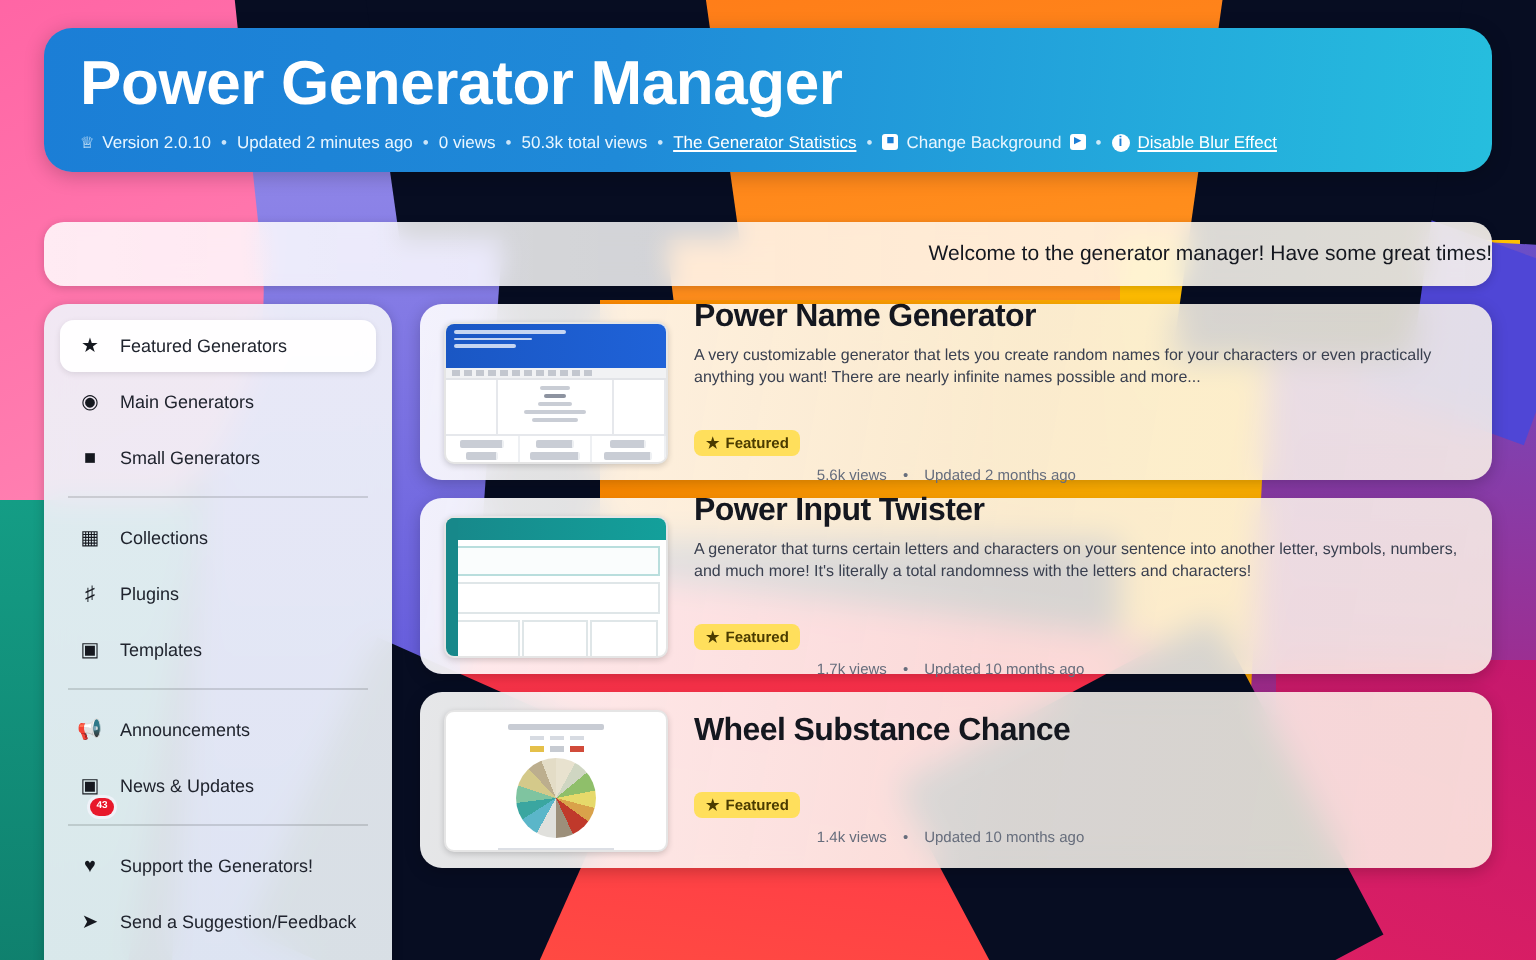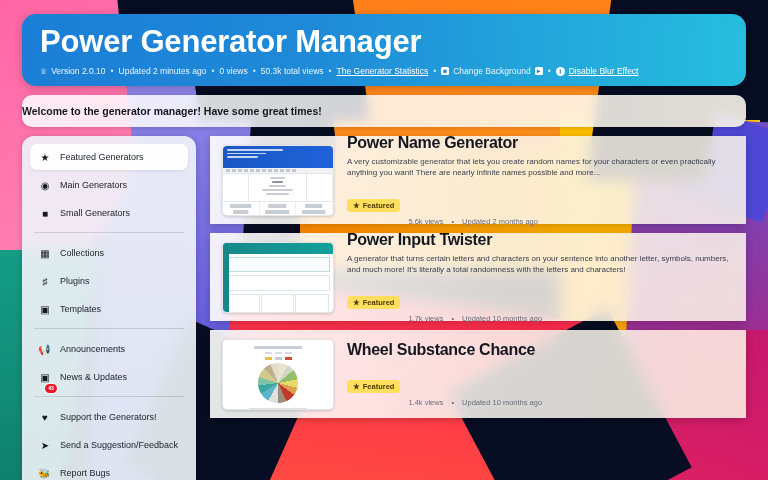--- a/index.html
+++ b/index.html
@@ -104,25 +104,25 @@
     display:inline-block; width:8px; height:8px; background:#fff; color:#1b7ed6;
     border-radius:1.5px; font-size:6.5px; line-height:8px; text-align:center; font-weight:bold;
   }
   .meta .cirico {
     display:inline-block; width:9px; height:9px; background:#fff; color:#1b7ed6;
     border-radius:50%; font-size:7px; line-height:9px; text-align:center; font-weight:bold;
   }
 
   
   .welcome {
-    margin-top:9px; height:32px; border-radius:10px;
+    margin-top:25px; height:32px; border-radius:10px;
     background:linear-gradient(90deg,rgba(255,255,255,.86),rgba(255,255,255,.82) 45%,rgba(255,250,238,.88));
     backdrop-filter:blur(6px);
-    display:flex; align-items:center; justify-content:flex-start;
-    font-size:10.5px; color:#14171f; font-weight:bold;
+    display:flex; align-items:center; justify-content:flex-end;
+    font-size:10.5px; color:#14171f; font-weight:normal;
     box-shadow:0 1px 5px rgba(0,0,0,.18);
   }
 
   
   .body { display:flex; gap:14px; margin-top:9px; height:352px; }
 
   
   .sidebar {
     width:174px; flex:none;
     border-radius:12px 12px 0 0;
@@ -145,21 +145,21 @@
     position:absolute; left:6px; top:12px;
     background:#e8182b; color:#fff; font-size:5px; font-weight:bold;
     border-radius:999px; min-width:12px; height:9px; line-height:9px;
     text-align:center; padding:0 2px;
     box-shadow:0 0 0 1.5px rgba(240,241,249,.95);
   }
 
   
   .cards { flex:1; display:flex; flex-direction:column; gap:9px; }
   .card {
-    height:88px; border-radius:0;
+    height:88px; border-radius:11px;
     background:linear-gradient(100deg,rgba(255,255,255,.90),rgba(250,246,240,.86) 55%,rgba(255,250,235,.84));
     backdrop-filter:blur(8px);
     display:flex; align-items:center; gap:13px;
     padding:8px 12px;
     box-shadow:0 2px 8px rgba(0,0,0,.22);
     cursor:pointer;
   }
   .thumb {
     width:112px; height:71px; flex:none; border-radius:5px;
     background:#fff; border:1px solid rgba(0,0,0,.10);

